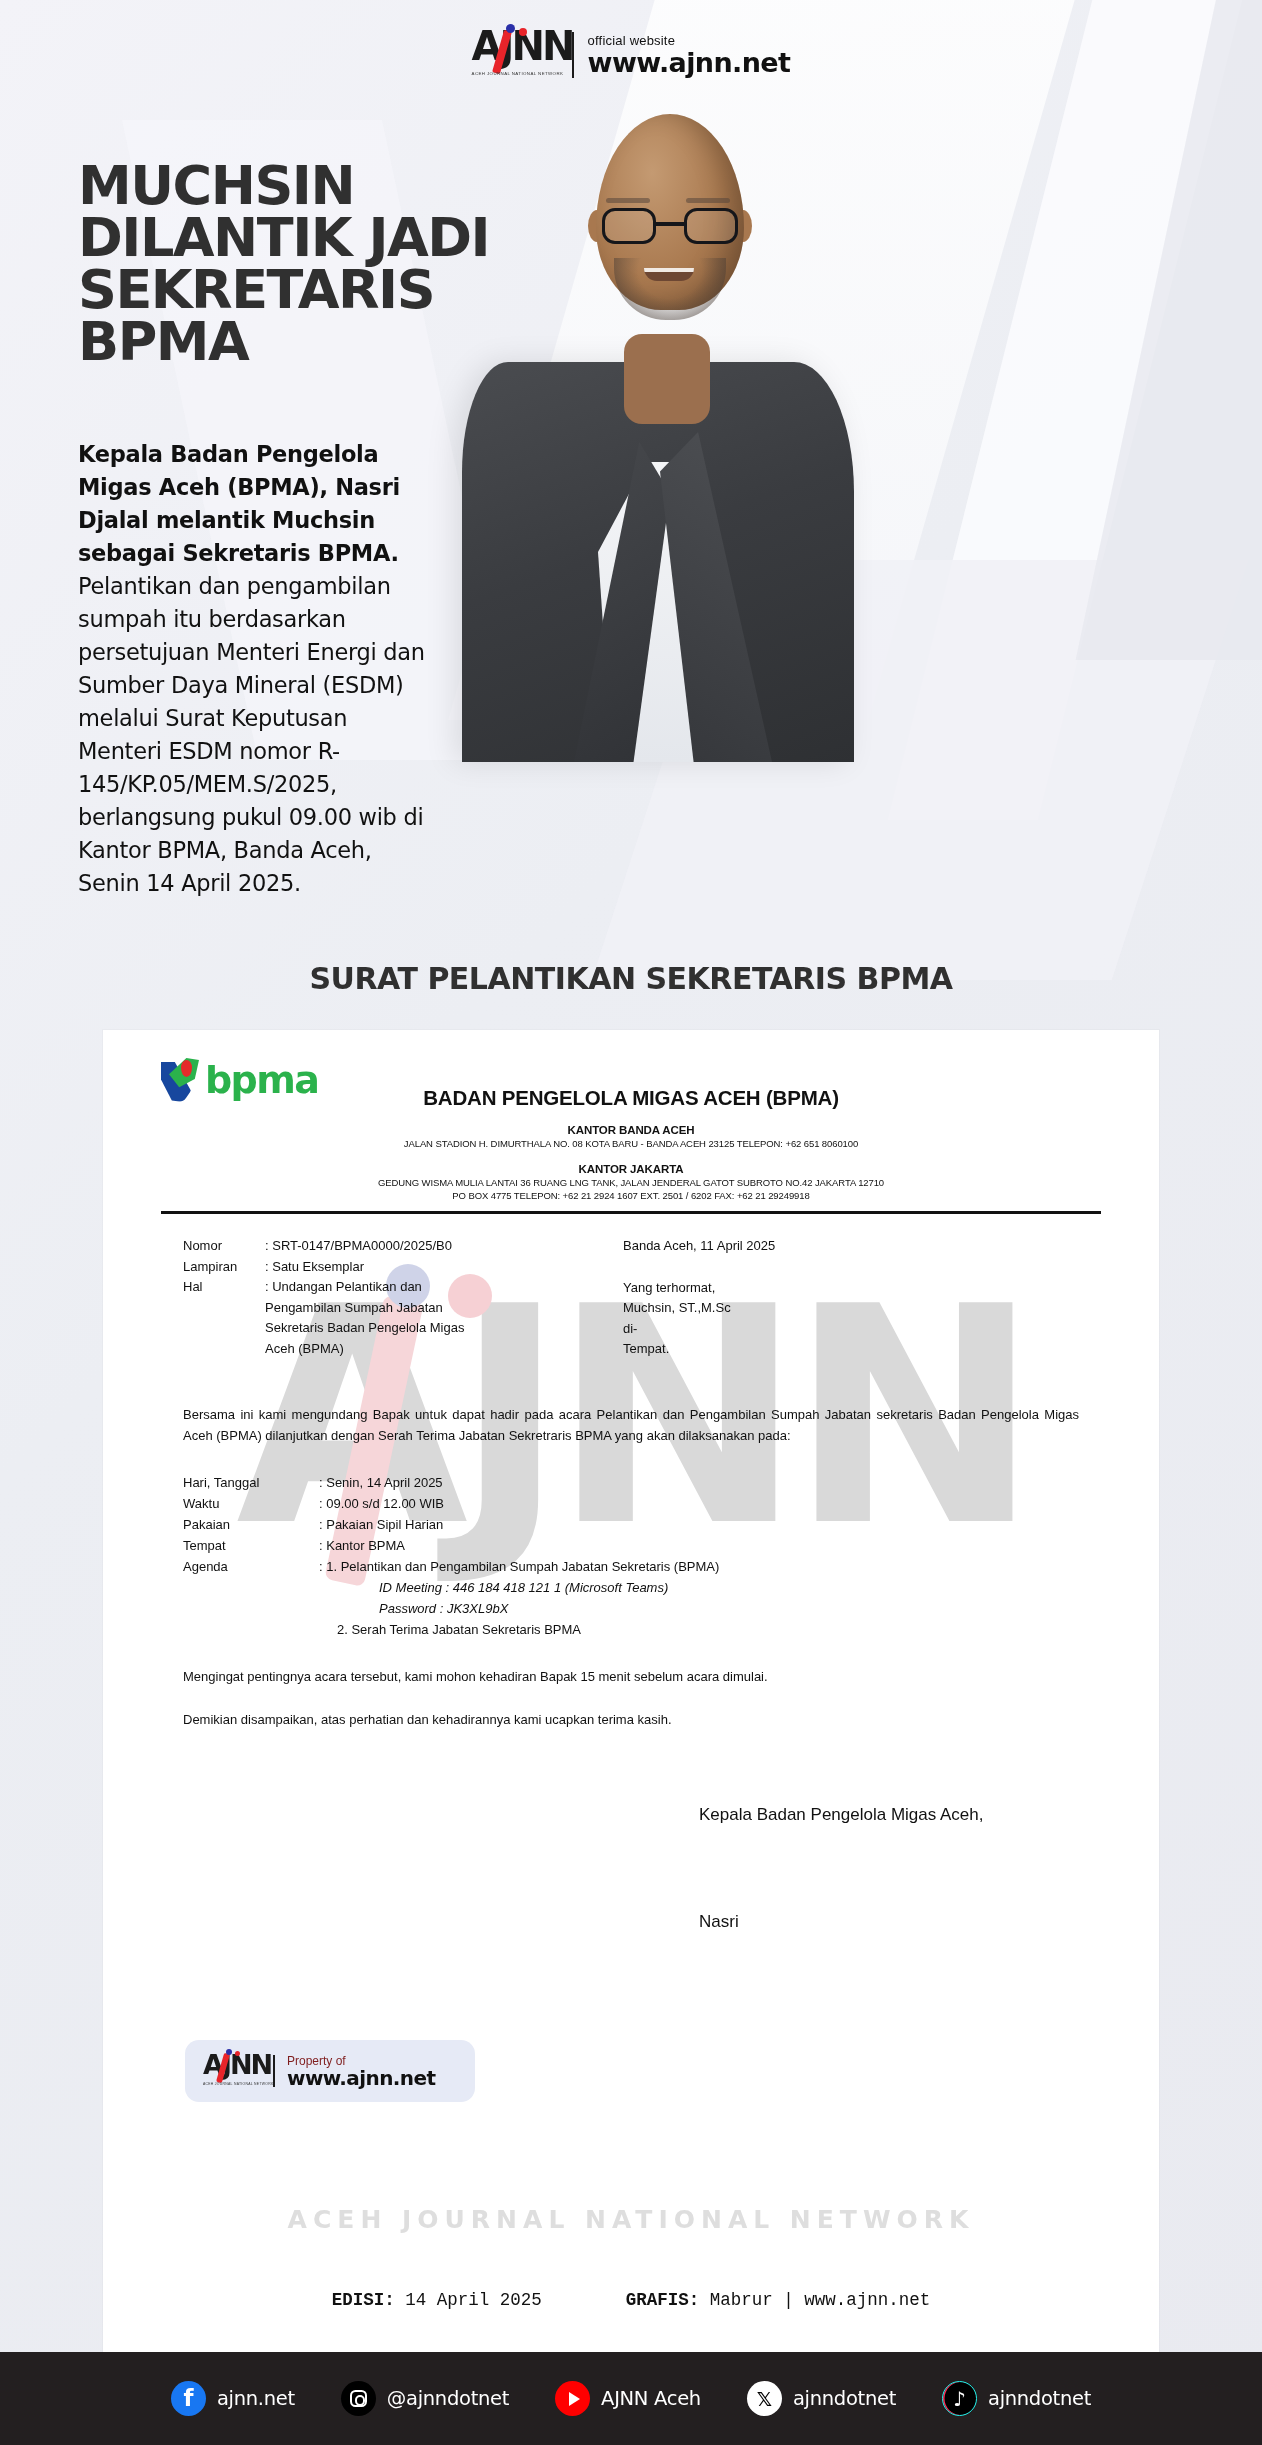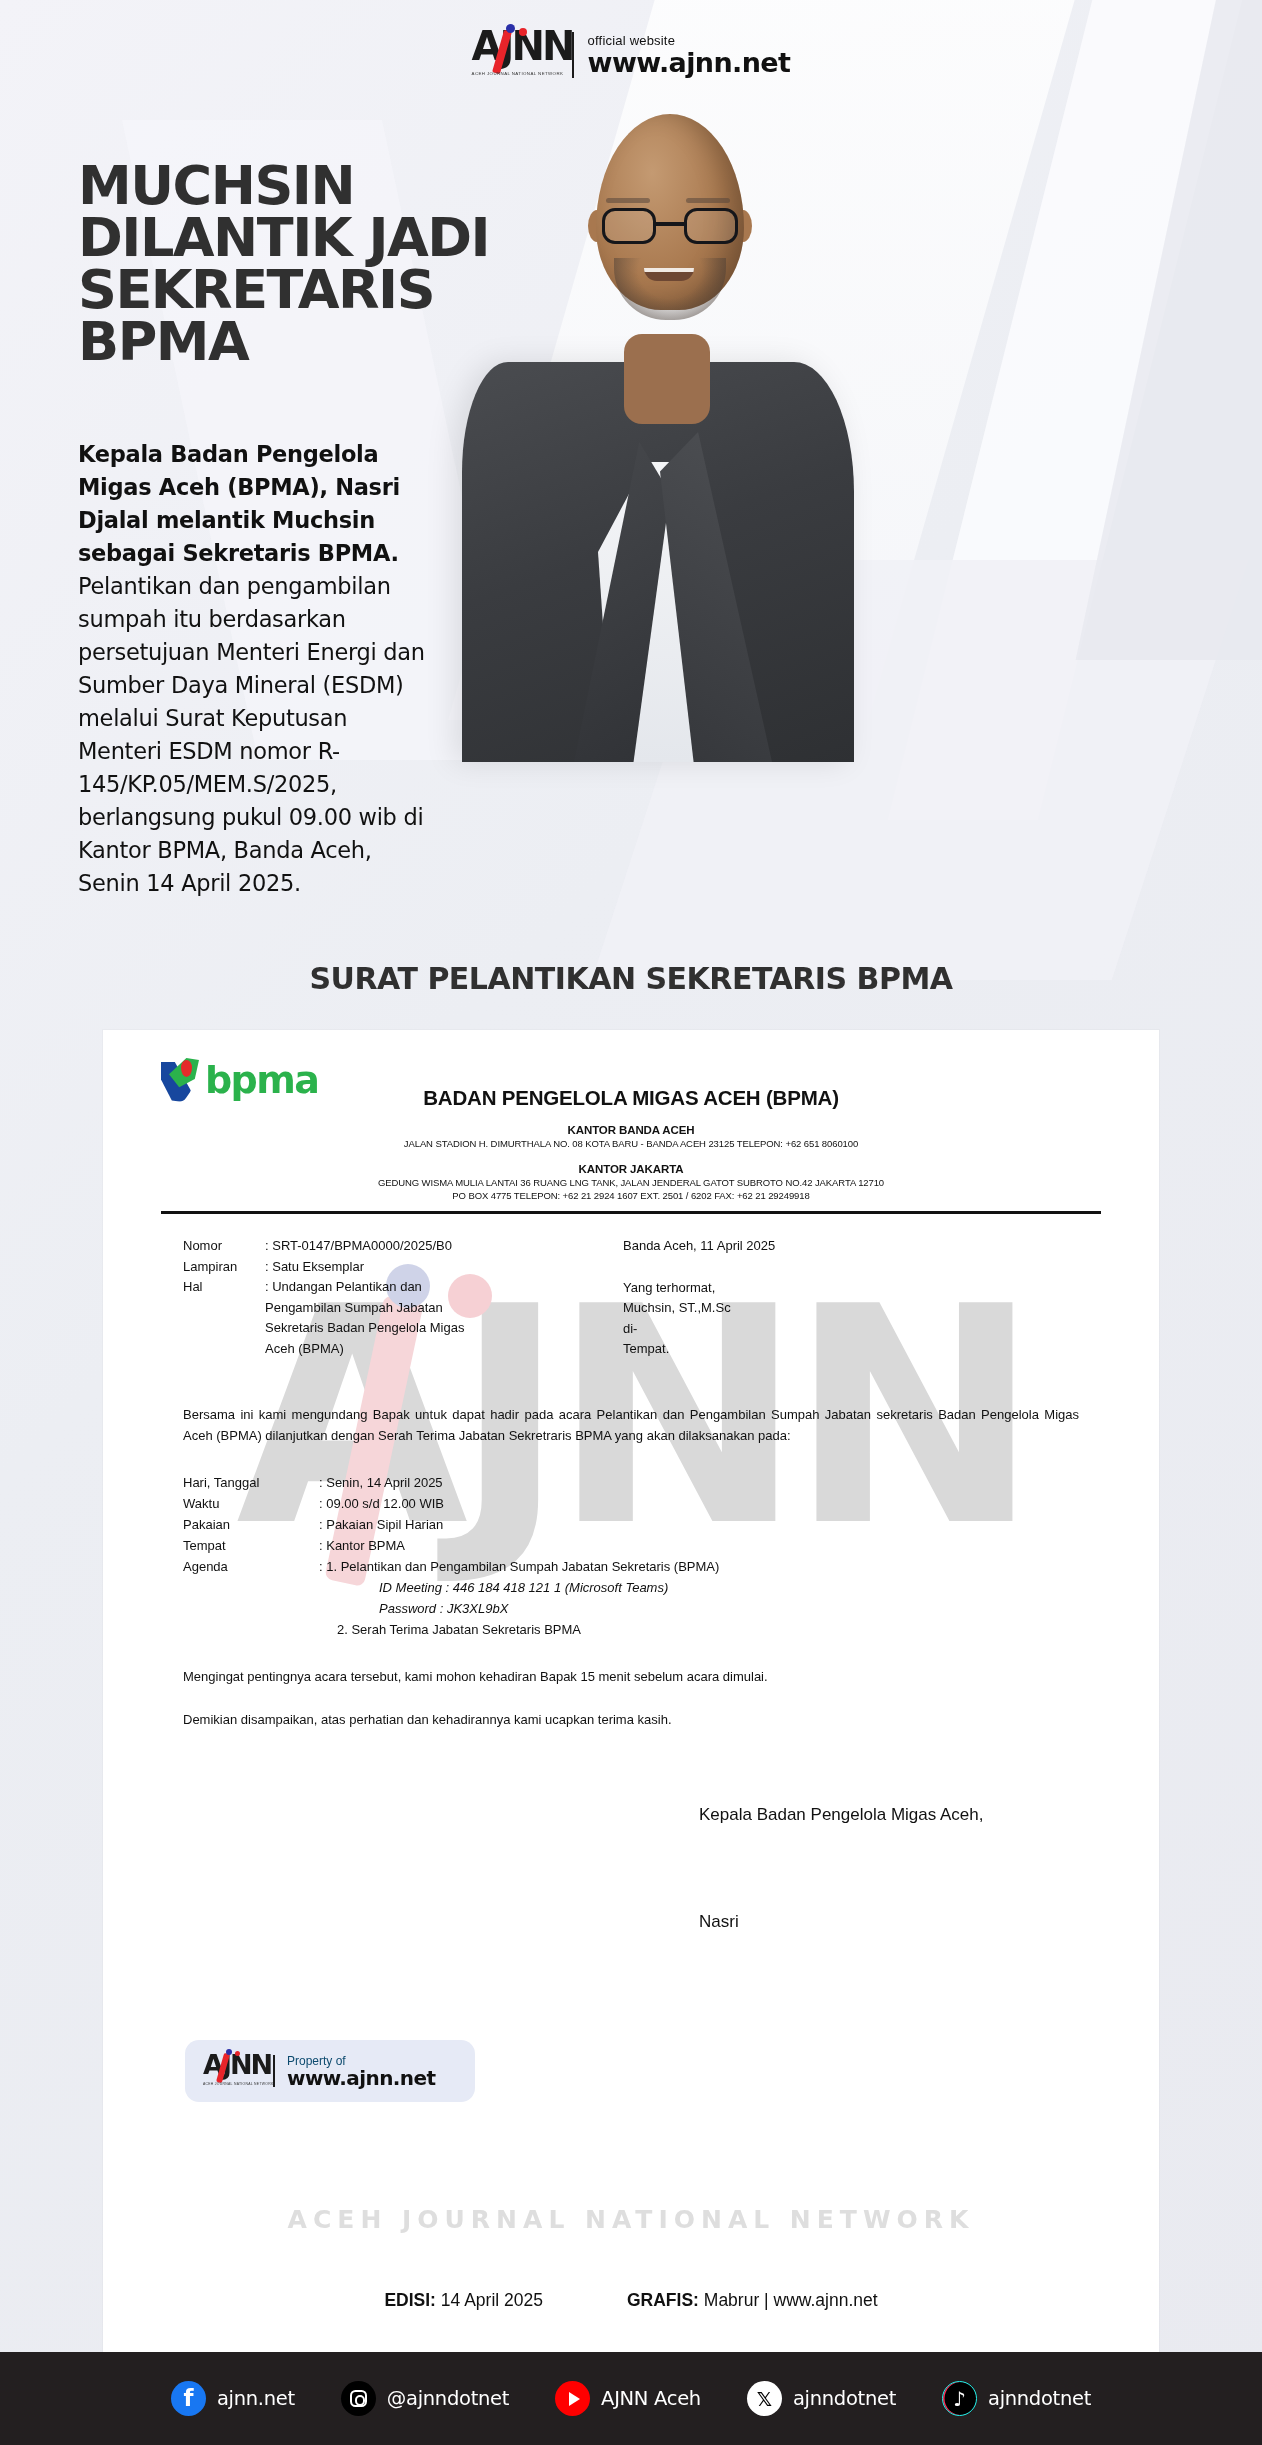--- a/index.html
+++ b/index.html
@@ -290,31 +290,31 @@
   .prop-mark .pdb { position:absolute; left:23px; top:-2px; width:6px; height:6px;
     background:#2a2fa8; border-radius:50%; }
   .prop-mark .pdr { position:absolute; left:32px; top:0px; width:5px; height:5px;
     background:#e8242a; border-radius:50%; }
   .prop-mark .ptag {
     position:absolute; left:0; top:31px; font-size:3.4px; color:#333;
     letter-spacing:.3px; white-space:nowrap;
   }
   .prop-rule { width:2px; height:32px; background:#1b1b1b; }
   .prop-txt { line-height:1; }
-  .prop-txt .p1 { font-size:12px; color:#0c4a6e; margin-bottom:1px; }
+  .prop-txt .p1 { font-size:12px; color:#7f1d1d; margin-bottom:1px; }
   .prop-txt .p2 {
     font-size:20px; font-weight:bold; color:#111; letter-spacing:-.6px;
     font-family:"DejaVu Sans", sans-serif;
   }
 
   
   .credits {
     position:absolute; top:2290px; left:0; right:0; z-index:6;
     display:flex; justify-content:center; gap:84px;
-    font-family:Liberation Sans, sans-serif; font-size:17.5px; color:#111;
+    font-family:Liberation Mono, monospace; font-size:17.5px; color:#111;
   }
   .credits b { font-weight:bold; }
 
   
   .socialbar {
     position:absolute; bottom:0; left:0; width:1262px; height:93px;
     background:#231f20; display:flex; align-items:center;
     justify-content:center; gap:46px; z-index:7;
   }
   .s-item { display:flex; align-items:center; gap:11px; }

